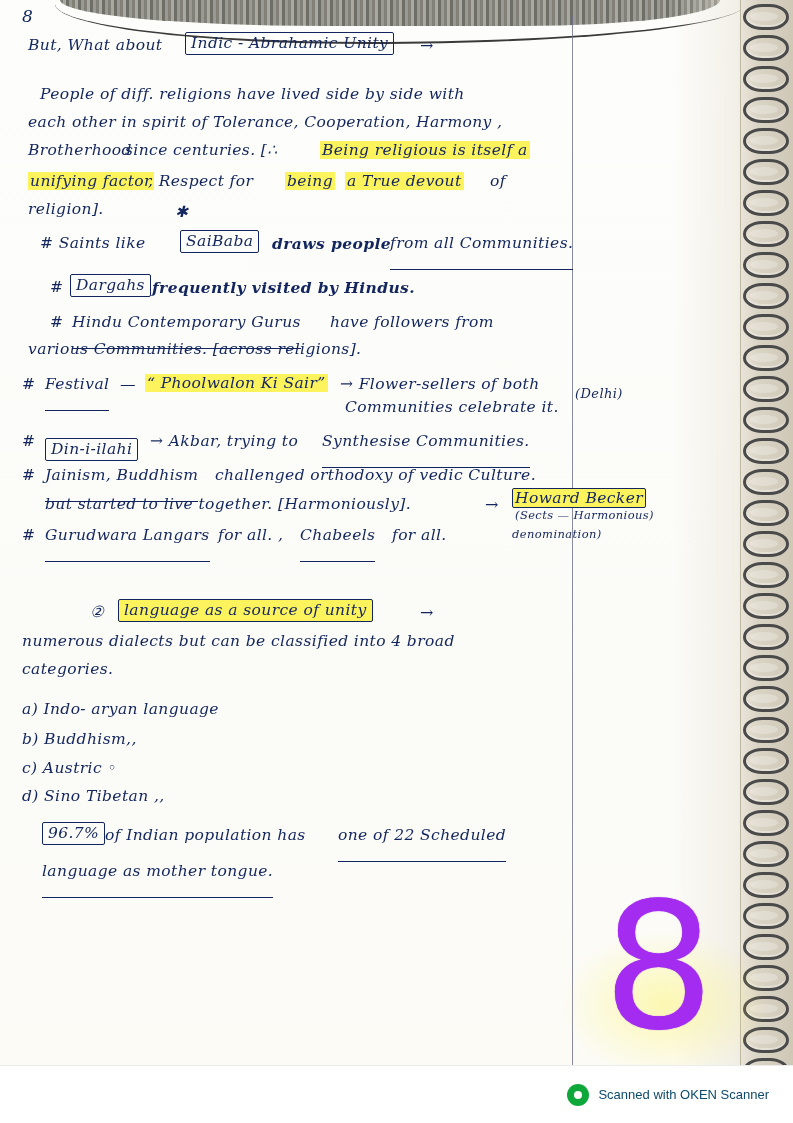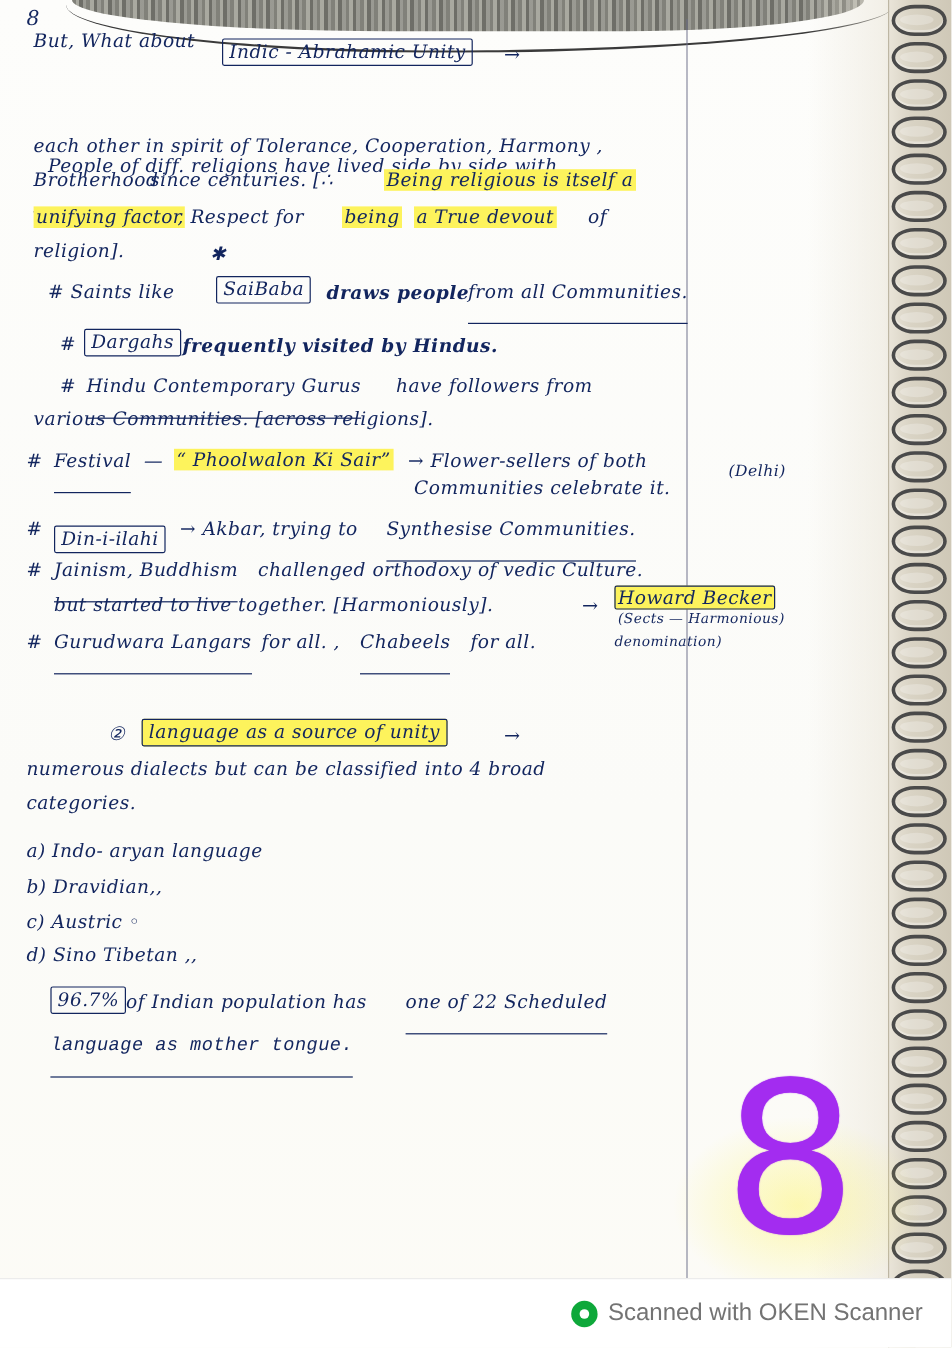--- a/index.html
+++ b/index.html
@@ -165,22 +165,22 @@
     margin-right: 9px;
   }
   .oken-logo::after {
     content: "";
     width: 8px; height: 8px;
     border-radius: 50%;
     background: #ffffff;
   }
   .footer-text {
     font-family: "Liberation Sans", sans-serif;
-    font-size: 20px;
-    color: #737373;
+    font-size: 13px;
+    color: #0c4a6e;
   }
 </style>
 </head>
 <body>
 
 <div id="page">
 
   <div class="torn-top"></div>
   <div class="torn-curve"></div>
 
@@ -223,24 +223,24 @@
       <div class="ring" style="top: 1027px;"></div>
       <div class="ring" style="top: 1058px;"></div>
       <div class="ring" style="top: 1089px;"></div>
     </div>
 
   <div class="margin-line"></div>
 
   <div class="pagenum">8</div>
 
   <div id="hw-layer">
-      <div class="hw" style="left: 28px; top: 25px;"><span>But, What about</span></div>
+      <div class="hw" style="left: 28px; top: 36px;"><span>But, What about</span></div>
       <div class="hw" style="left: 185px; top: 34px;"><span class="box">Indic - Abrahamic  Unity</span></div>
       <div class="hw arrow" style="left: 420px; top: 36px;"><span>→</span></div>
-      <div class="hw" style="left: 40px; top: 85px; margin-top: 44px;"><span>People of diff. religions have lived side by side with</span></div>
+      <div class="hw" style="left: 40px; top: 85px;"><span>People of diff. religions have lived side by side with</span></div>
       <div class="hw" style="left: 28px; top: 113px;"><span>each other in spirit of Tolerance, Cooperation, Harmony ,</span></div>
       <div class="hw" style="left: 28px; top: 141px;"><span class="u">Brotherhood</span></div>
       <div class="hw" style="left: 125px; top: 141px;"><span>since  centuries.   [∴</span></div>
       <div class="hw" style="left: 320px; top: 141px;"><span class="hl">Being religious is itself a</span></div>
       <div class="hw" style="left: 28px; top: 172px;"><span class="hl">unifying factor</span></div>
       <div class="hw" style="left: 148px; top: 172px;"><span>, Respect for</span></div>
       <div class="hw" style="left: 285px; top: 172px;"><span class="hl">being</span></div>
       <div class="hw" style="left: 345px; top: 172px;"><span class="hl">a True devout</span></div>
       <div class="hw" style="left: 490px; top: 172px;"><span>of</span></div>
       <div class="hw" style="left: 28px; top: 200px;"><span>religion].</span></div>
@@ -254,21 +254,21 @@
       <div class="hw" style="left: 152px; top: 278px; font-weight: bold;"><span>frequently  visited  by  Hindus.</span></div>
       <div class="hw" style="left: 50px; top: 313px;"><span>#</span></div>
       <div class="hw" style="left: 72px; top: 313px;"><span class="u">Hindu Contemporary Gurus</span></div>
       <div class="hw" style="left: 330px; top: 313px;"><span>have  followers  from</span></div>
       <div class="hw" style="left: 28px; top: 340px;"><span>various  Communities.  [across religions].</span></div>
       <div class="hw" style="left: 22px; top: 375px;"><span>#</span></div>
       <div class="hw" style="left: 45px; top: 375px;"><span class="u">Festival</span></div>
       <div class="hw" style="left: 120px; top: 375px;"><span>—</span></div>
       <div class="hw" style="left: 145px; top: 374px;"><span class="hl">“ Phoolwalon Ki Sair”</span></div>
       <div class="hw" style="left: 340px; top: 375px;"><span>→   Flower-sellers of both</span></div>
-      <div class="hw small" style="left: 575px; top: 386px; margin-left: 32px;"><span>(Delhi)</span></div>
+      <div class="hw small" style="left: 575px; top: 386px;"><span>(Delhi)</span></div>
       <div class="hw" style="left: 345px; top: 398px;"><span>Communities  celebrate it.</span></div>
       <div class="hw" style="left: 22px; top: 432px;"><span>#</span></div>
       <div class="hw" style="left: 45px; top: 430px; margin-top: 10px;"><span class="box">Din-i-ilahi</span></div>
       <div class="hw" style="left: 150px; top: 432px;"><span>→  Akbar, trying to</span></div>
       <div class="hw" style="left: 322px; top: 432px;"><span class="u">Synthesise Communities.</span></div>
       <div class="hw" style="left: 22px; top: 466px;"><span>#</span></div>
       <div class="hw" style="left: 45px; top: 466px;"><span class="u">Jainism, Buddhism</span></div>
       <div class="hw" style="left: 215px; top: 466px;"><span>challenged  orthodoxy  of  vedic Culture.</span></div>
       <div class="hw" style="left: 45px; top: 495px;"><span>but started to live together. [Harmoniously].</span></div>
       <div class="hw arrow" style="left: 485px; top: 495px;"><span>→</span></div>
@@ -279,27 +279,27 @@
       <div class="hw" style="left: 45px; top: 526px;"><span class="u">Gurudwara Langars</span></div>
       <div class="hw" style="left: 218px; top: 526px;"><span>for all. ,</span></div>
       <div class="hw" style="left: 300px; top: 526px;"><span class="u">Chabeels</span></div>
       <div class="hw" style="left: 392px; top: 526px;"><span>for all.</span></div>
       <div class="hw" style="left: 90px; top: 603px;"><span>②</span></div>
       <div class="hw" style="left: 118px; top: 601px;"><span class="box hl-o">language as a source of unity</span></div>
       <div class="hw arrow" style="left: 420px; top: 603px;"><span>→</span></div>
       <div class="hw" style="left: 22px; top: 632px;"><span>numerous  dialects  but  can  be  classified  into    4 broad</span></div>
       <div class="hw" style="left: 22px; top: 660px;"><span>categories.</span></div>
       <div class="hw" style="left: 22px; top: 700px;"><span>a)   Indo- aryan  language</span></div>
-      <div class="hw" style="left: 22px; top: 730px;"><span>b)   Dravidian,,</span></div>
+      <div class="hw" style="left: 22px; top: 730px;"><span>b)   Buddhism,,</span></div>
       <div class="hw" style="left: 22px; top: 759px;"><span>c)   Austric  ◦</span></div>
       <div class="hw" style="left: 22px; top: 787px;"><span>d)   Sino Tibetan ,,</span></div>
       <div class="hw" style="left: 42px; top: 824px;"><span class="box">96.7%</span></div>
       <div class="hw" style="left: 105px; top: 826px;"><span>of  Indian  population  has</span></div>
       <div class="hw" style="left: 338px; top: 826px;"><span class="u">one of 22 Scheduled</span></div>
-      <div class="hw" style="left: 42px; top: 862px; font-family: Liberation Mono, monospace;"><span class="u">language  as   mother tongue.</span></div>
+      <div class="hw" style="left: 42px; top: 862px;"><span class="u">language  as   mother tongue.</span></div>
     </div>
 
   <div class="glow8"></div>
   <div class="big8">8</div>
 </div>
 
 <div class="footer">
   <span class="oken-logo"></span>
   <span class="footer-text">Scanned with OKEN Scanner</span>
 </div>

